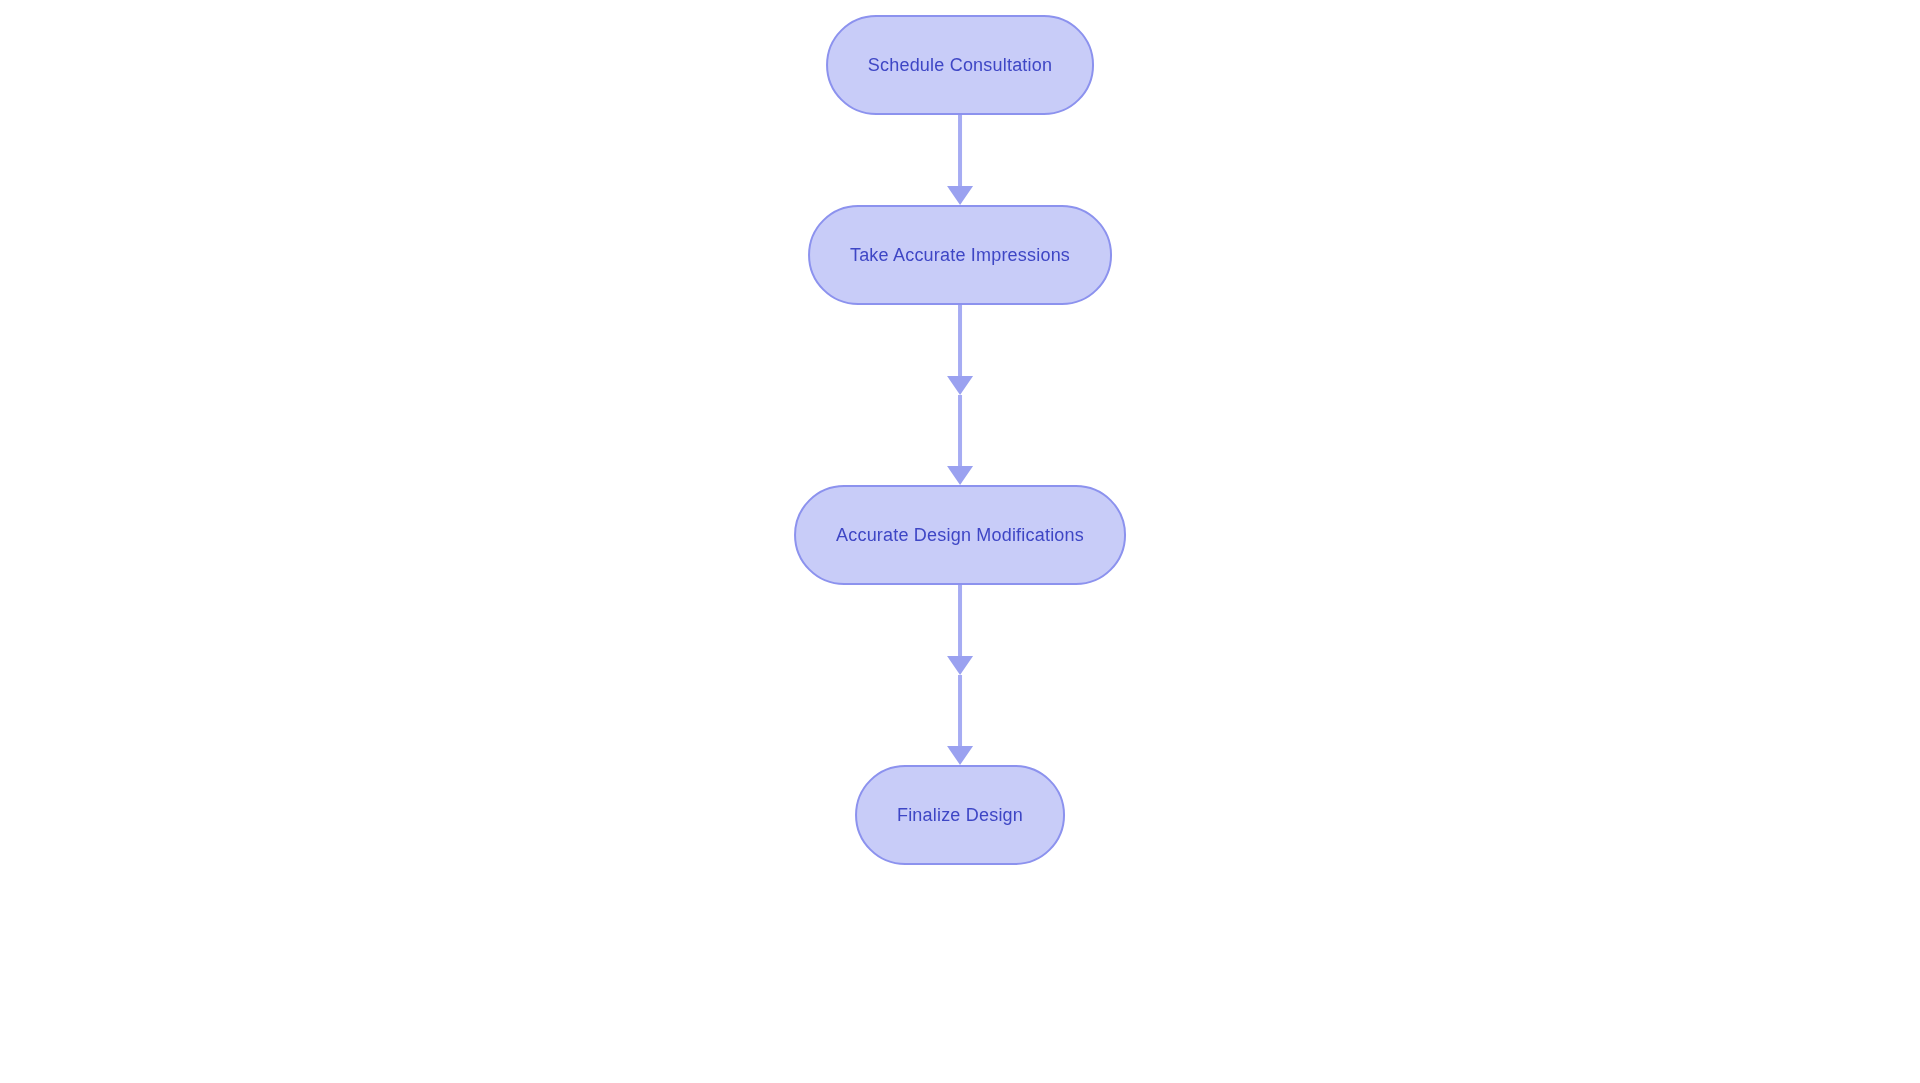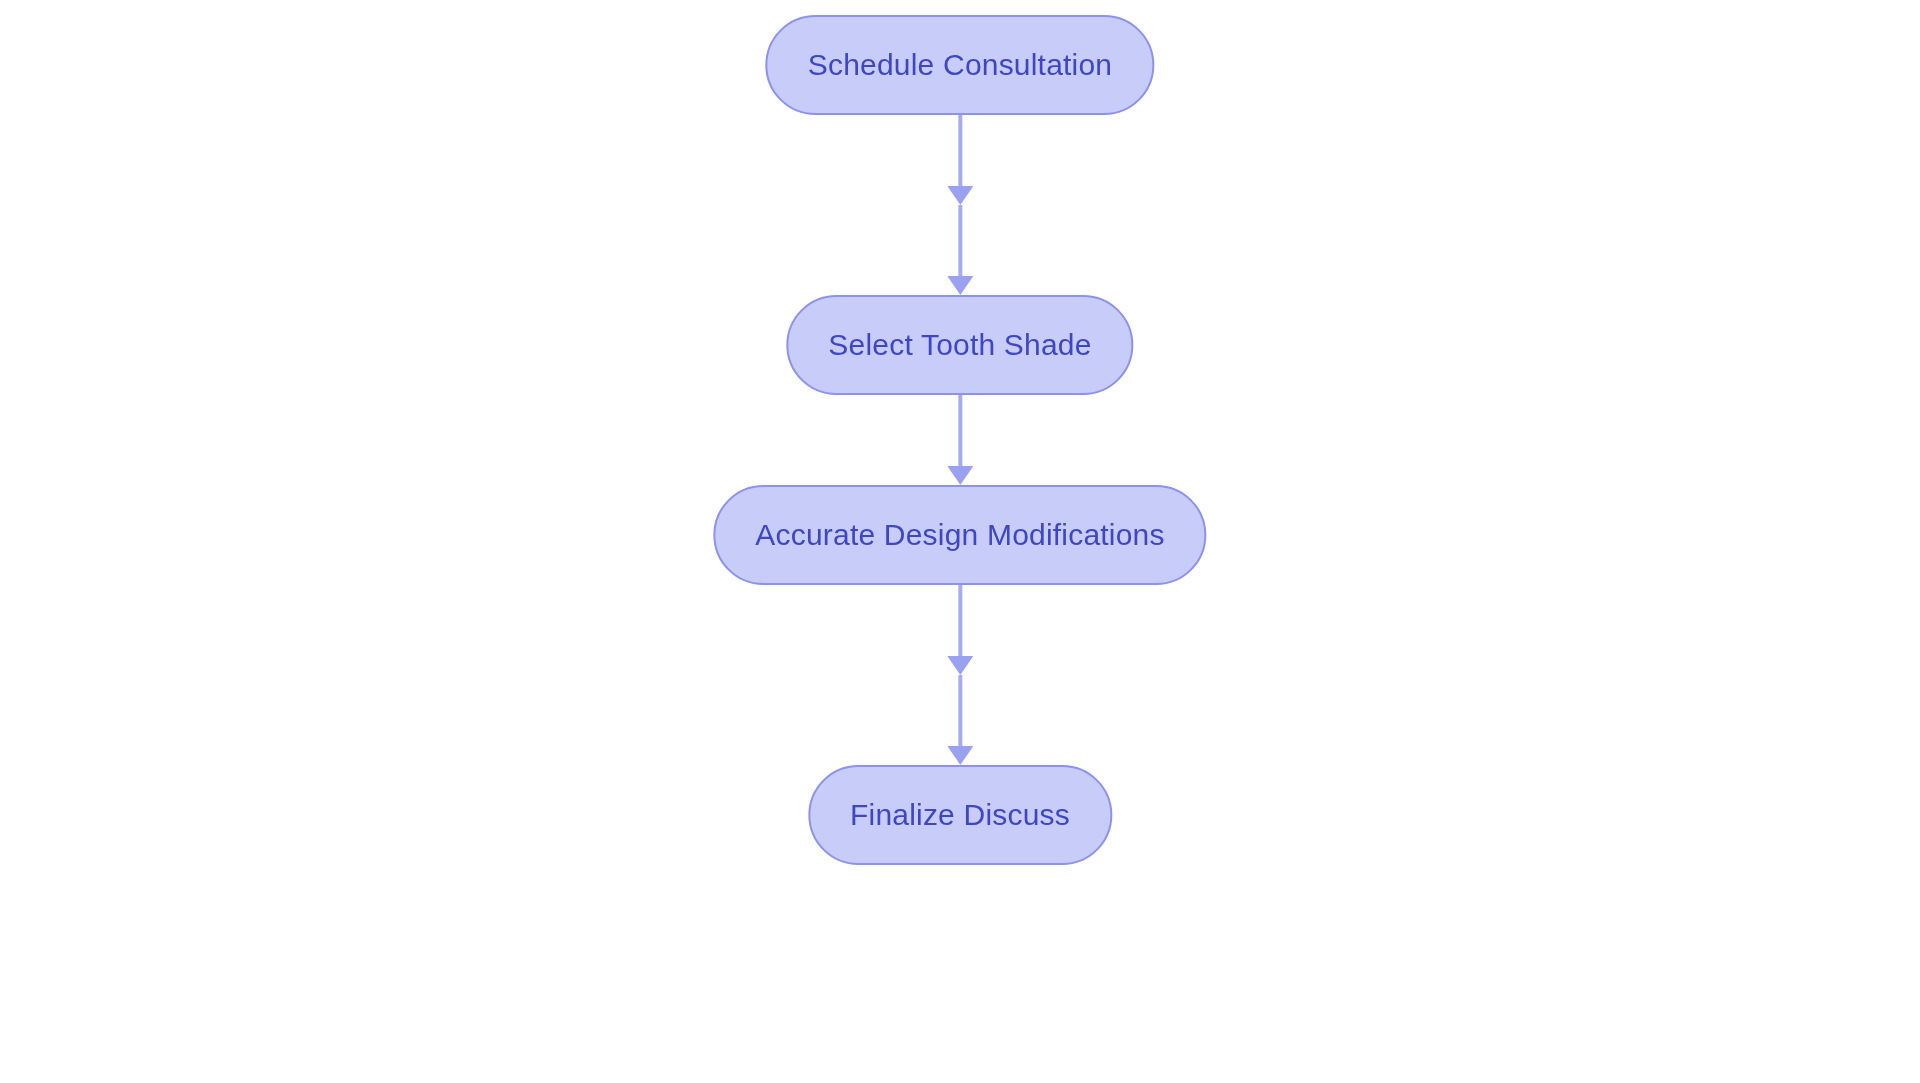--- a/index.html
+++ b/index.html
@@ -31,21 +31,21 @@
     display: flex;
     align-items: center;
     justify-content: center;
     background: #c8ccf8;
     border: 2px solid #8c92ee;
     border-radius: 52px;
     white-space: nowrap;
   }
   .node-label {
     color: #3e46c5;
-    font-size: 30px;
+    font-size: 18px;
     font-weight: 400;
     letter-spacing: 0.2px;
   }
   .connector {
     height: 90px;
     display: flex;
     flex-direction: column;
     align-items: center;
   }
   .connector .stem {
@@ -70,29 +70,29 @@
 
     <div class="node">
       <span class="node-label">Schedule Consultation</span>
     </div>
 
     <div class="connector">
       <div class="stem"></div>
       <div class="head"></div>
     </div>
 
+    <div class="node">
+      <span class="node-label">Take Accurate Impressions</span>
+    </div>
 
     <div class="connector">
       <div class="stem"></div>
       <div class="head"></div>
     </div>
 
-    <div class="node">
-      <span class="node-label">Select Tooth Shade</span>
-    </div>
 
     <div class="connector">
       <div class="stem"></div>
       <div class="head"></div>
     </div>
 
     <div class="node">
       <span class="node-label">Accurate Design Modifications</span>
     </div>
 
@@ -101,17 +101,17 @@
       <div class="head"></div>
     </div>
 
 
     <div class="connector">
       <div class="stem"></div>
       <div class="head"></div>
     </div>
 
     <div class="node">
-      <span class="node-label">Finalize Discuss</span>
+      <span class="node-label">Finalize Design</span>
     </div>
 
   </div>
 </div>
 
 </body></html>

